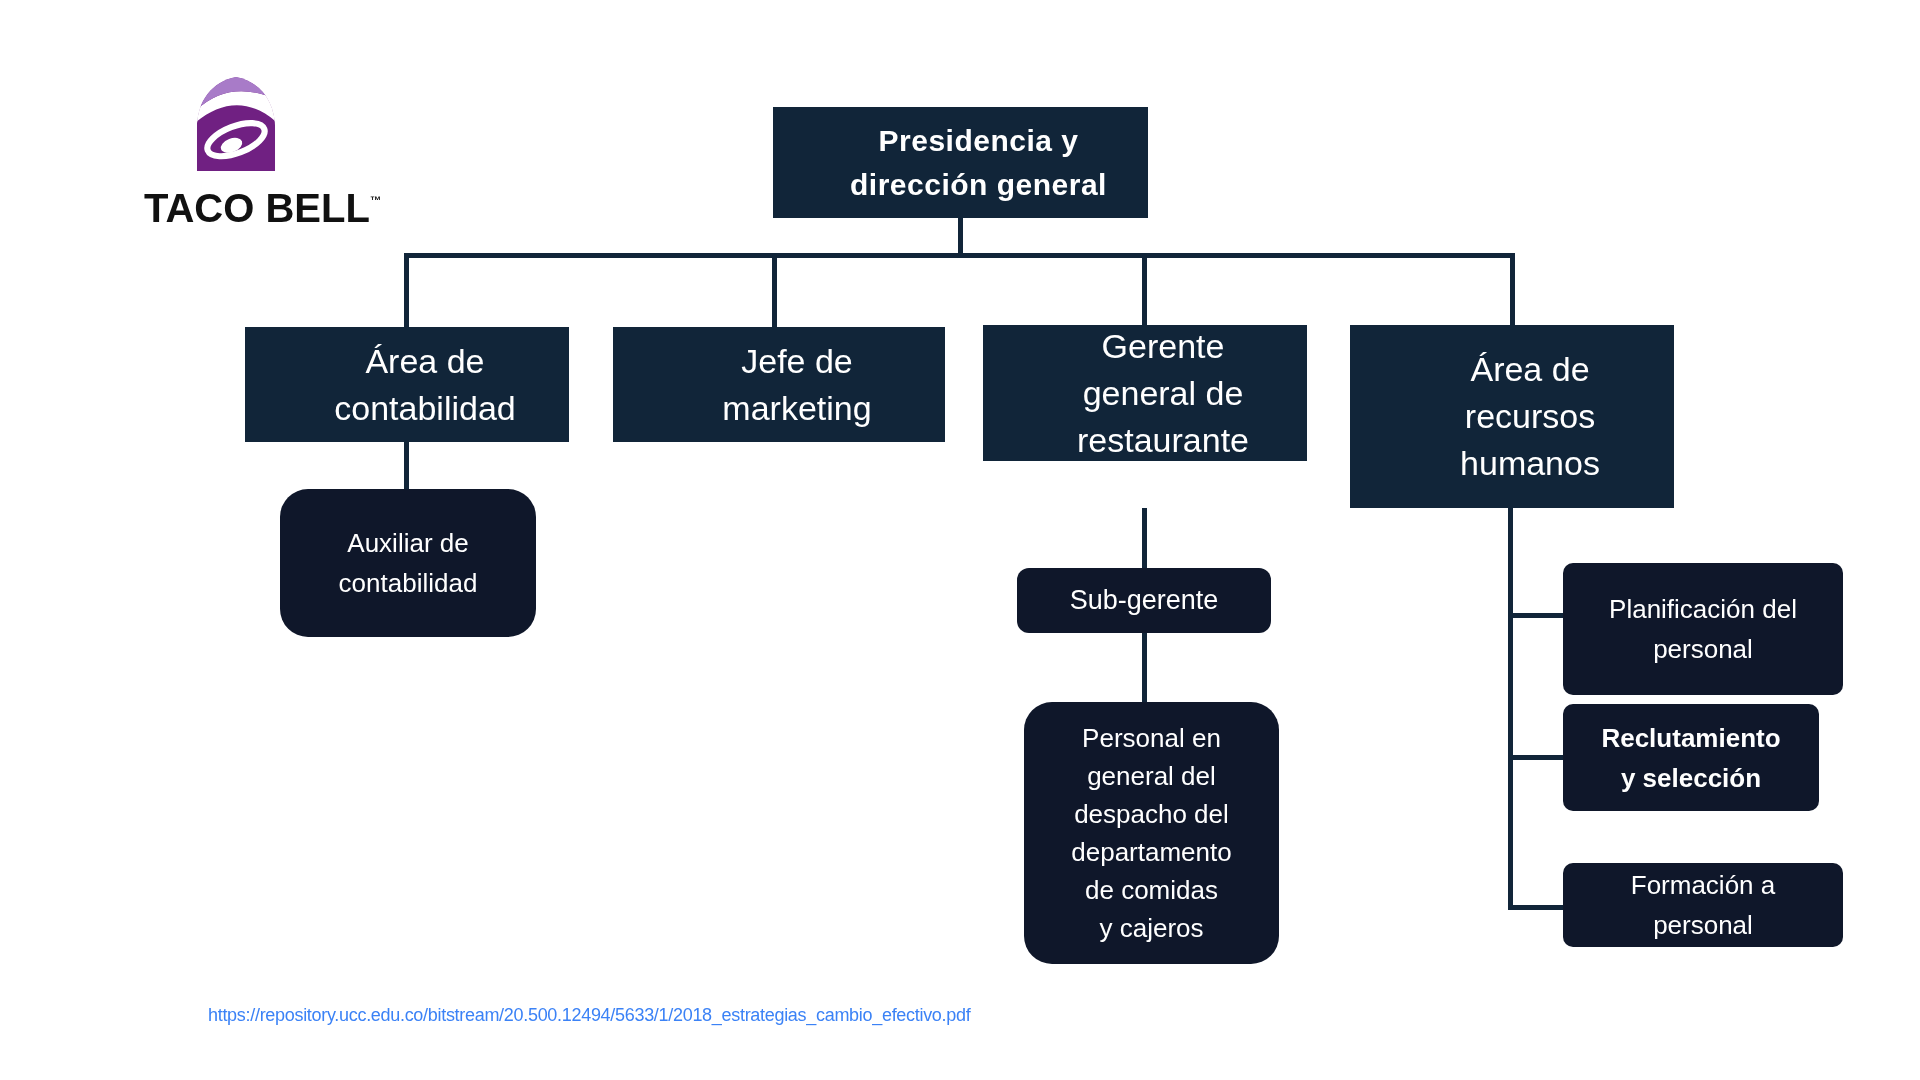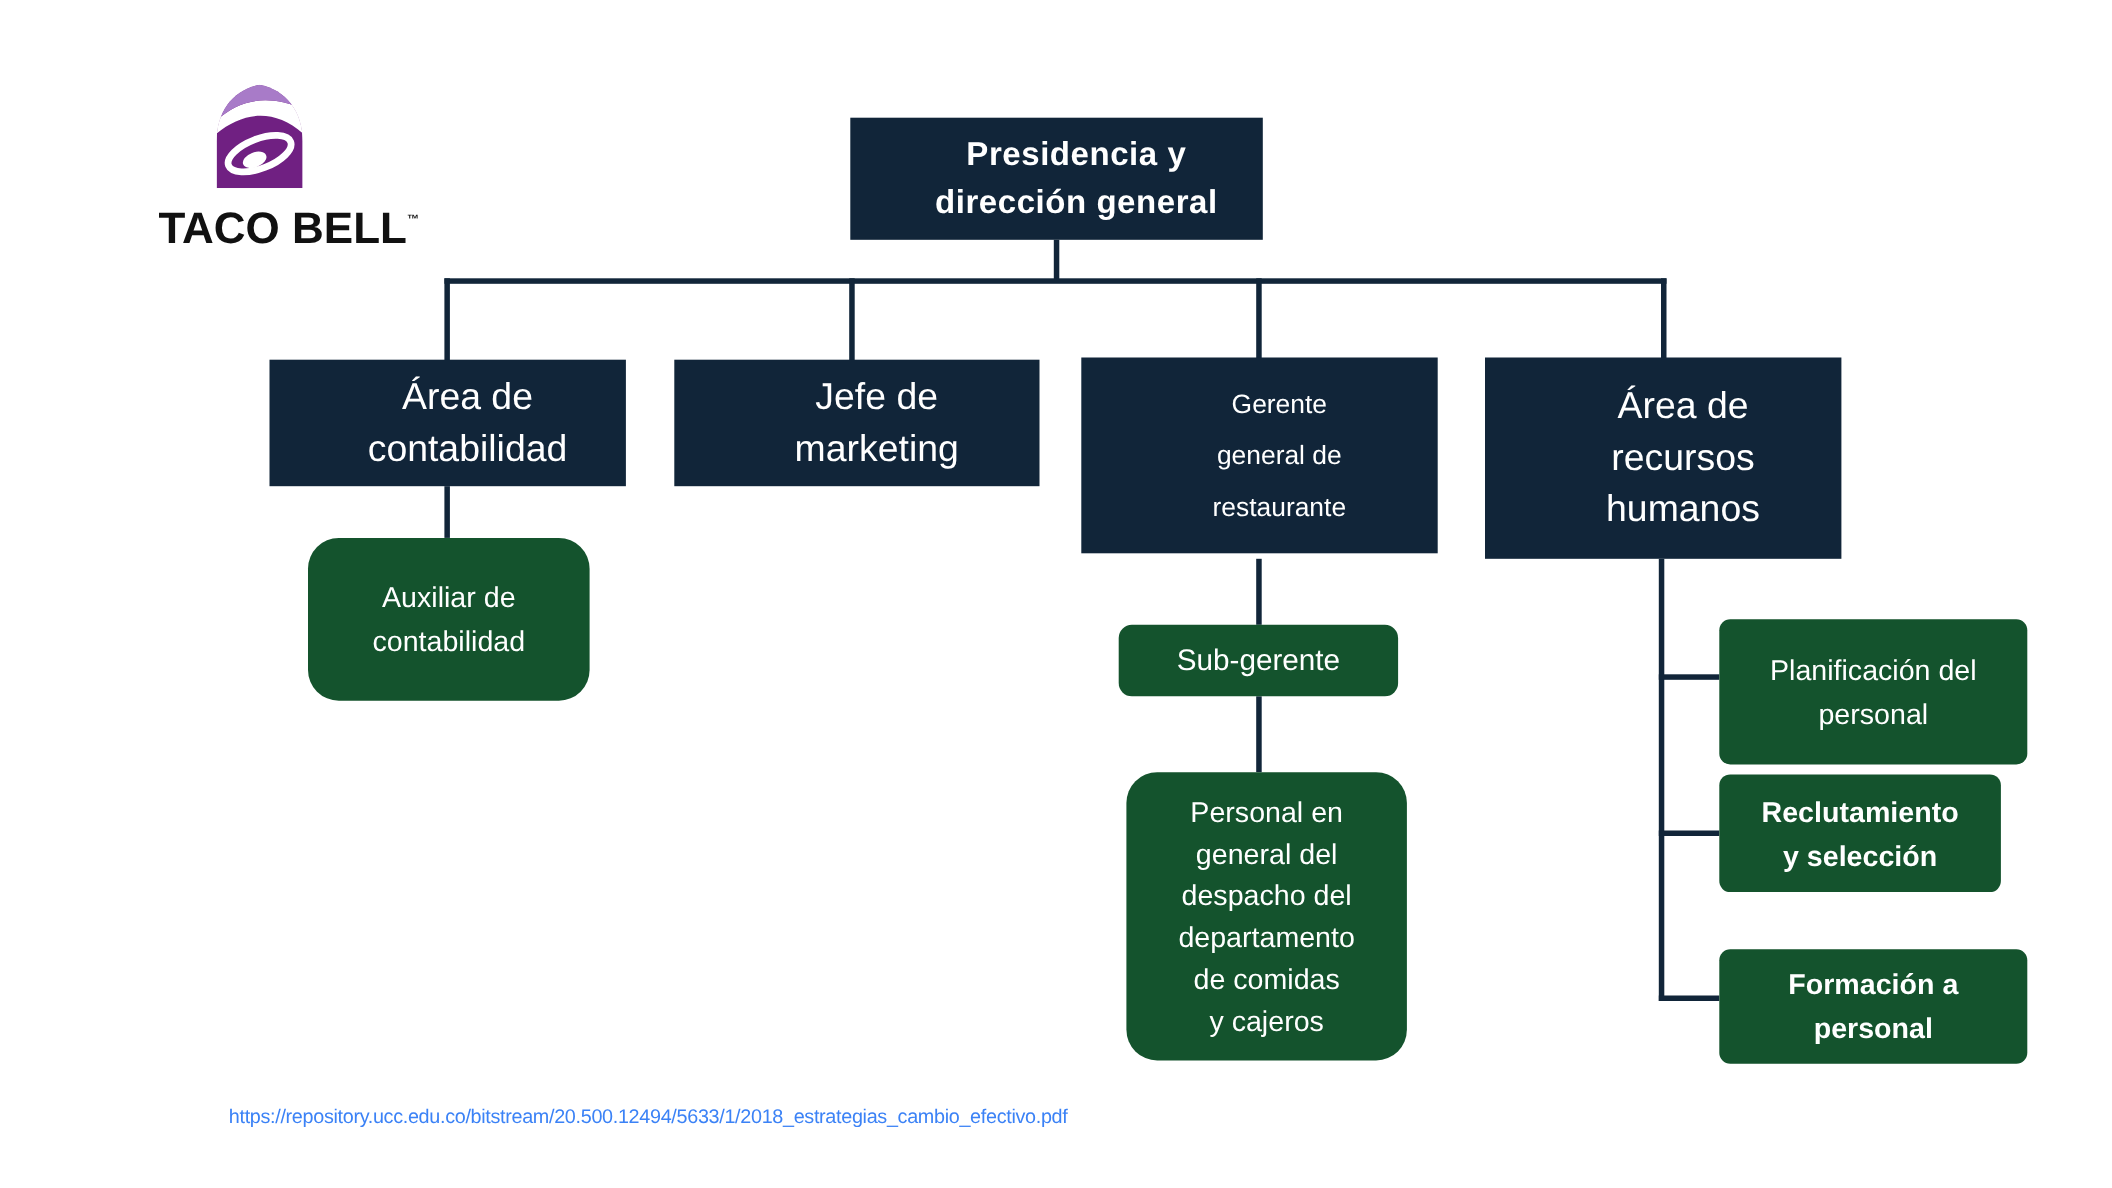--- a/index.html
+++ b/index.html
@@ -6,32 +6,32 @@
   .canvas{
     position:relative;width:1920px;height:1080px;background:#ffffff;
     font-family:"Liberation Sans", sans-serif;overflow:hidden;
   }
   
   .node{
     position:absolute;display:flex;align-items:center;justify-content:center;
     text-align:center;color:#ffffff;white-space:pre-line;box-sizing:border-box;
   }
   .navy{background:#112539;padding-left:36px;}
-  .teal{background:#14532d;}
+  .teal{background:#0f172a;}
   .node-root{left:773px;top:107px;width:375px;height:111px;font-size:30px;line-height:44px;font-weight:600;letter-spacing:.5px;}
   .node-b1{left:245px;top:327px;width:324px;height:115px;font-size:34px;line-height:47px;font-weight:500;}
   .node-b2{left:613px;top:327px;width:332px;height:115px;font-size:34px;line-height:47px;font-weight:500;}
-  .node-b3{left:983px;top:325px;width:324px;height:178px;font-size:24px;line-height:47px;font-weight:500;}
+  .node-b3{left:983px;top:325px;width:324px;height:136px;font-size:34px;line-height:47px;font-weight:500;}
   .node-b4{left:1350px;top:325px;width:324px;height:183px;font-size:34px;line-height:47px;font-weight:500;}
   .node-aux{left:280px;top:489px;width:256px;height:148px;border-radius:28px;font-size:26px;line-height:40px;font-weight:500;}
   .node-sub{left:1017px;top:568px;width:254px;height:65px;border-radius:12px;font-size:27px;font-weight:500;}
   .node-personal{left:1024px;top:702px;width:255px;height:262px;border-radius:28px;font-size:26px;line-height:38px;font-weight:500;}
   .node-plan{left:1563px;top:563px;width:280px;height:132px;border-radius:10px;font-size:26px;line-height:40px;font-weight:400;}
   .node-recl{left:1563px;top:704px;width:256px;height:107px;border-radius:10px;font-size:26px;line-height:40px;font-weight:700;}
-  .node-form{left:1563px;top:863px;width:280px;height:104px;border-radius:10px;font-size:26px;line-height:40px;font-weight:700;}
+  .node-form{left:1563px;top:863px;width:280px;height:84px;border-radius:10px;font-size:26px;line-height:40px;font-weight:400;}
   
   .connector{position:absolute;background:#112539;}
   .c-stem-root{left:958px;top:218px;width:5px;height:38px;}
   .c-hline{left:404px;top:253px;width:1111px;height:5px;}
   .c-drop1{left:404px;top:253px;width:5px;height:76px;}
   .c-drop2{left:772px;top:253px;width:5px;height:76px;}
   .c-drop3{left:1142px;top:253px;width:5px;height:74px;}
   .c-drop4{left:1510px;top:253px;width:5px;height:74px;}
   .c-aux{left:404px;top:442px;width:5px;height:47px;}
   .c-ger-sub{left:1142px;top:508px;width:5px;height:60px;}

